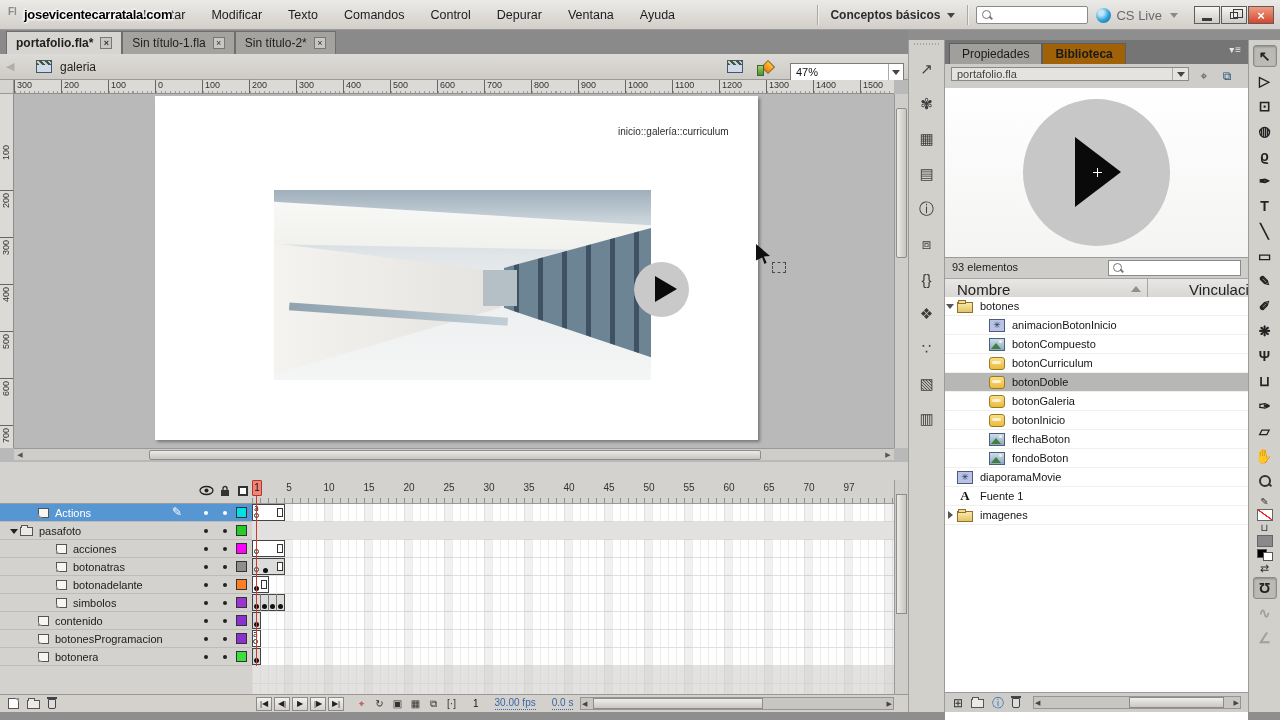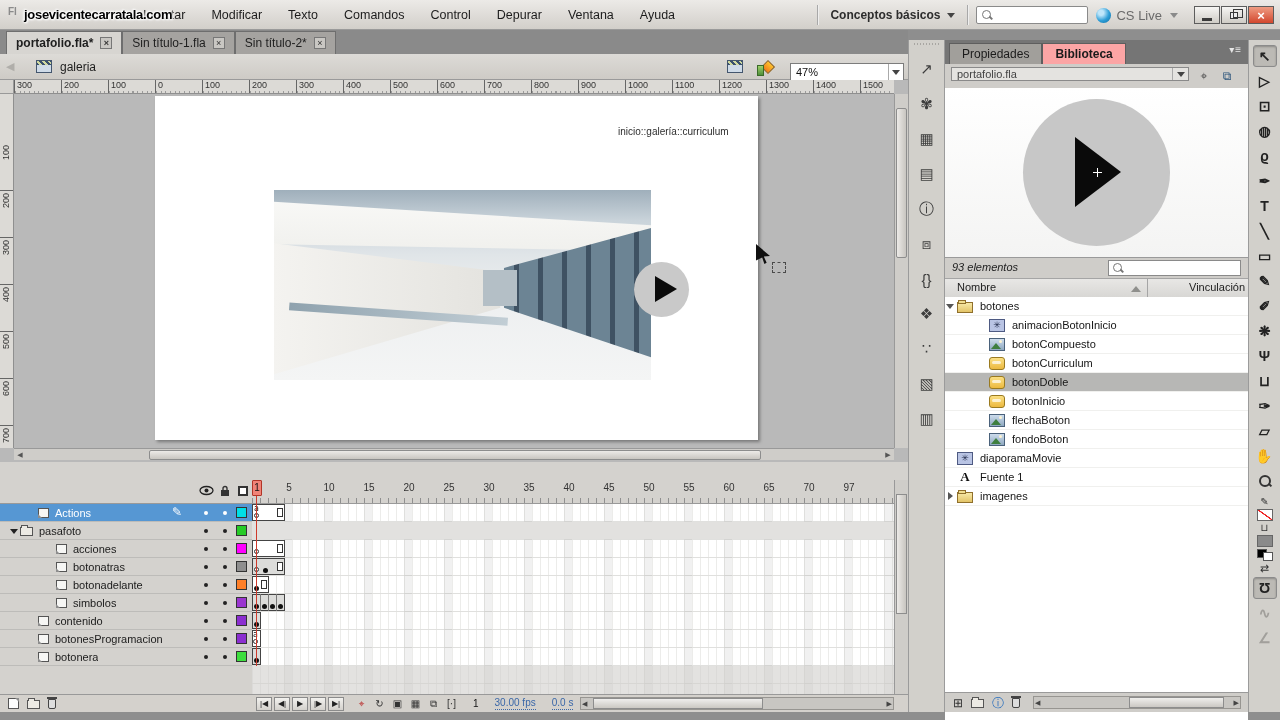--- a/index.html
+++ b/index.html
@@ -211,44 +211,44 @@
   .dock-items{display:flex;flex-direction:column;align-items:center;padding-top:8px;gap:11px;}
   .dock-btn{width:26px;height:24px;display:flex;align-items:center;justify-content:center;
             font-size:15px;color:#3c3c3c;border-radius:3px;}
 
   
   .libpanel{position:absolute;left:945px;top:40px;width:303px;height:672px;background:#cfcdc9;}
   .lib-tabstrip{position:absolute;left:0;top:0;width:100%;height:24px;background:#757575;display:flex;
                 align-items:flex-end;padding-left:4px;}
   .lib-tab{height:21px;padding:0 12px;line-height:20px;font-size:12px;background:#a19f9b;
            border:1px solid #5e5e5e;border-bottom:none;color:#1b1b1b;}
-  .lib-tab.active{background:#fca5a5;font-weight:bold;}
+  .lib-tab.active{background:#a16207;font-weight:bold;}
   .panel-menu{position:absolute;right:6px;top:4px;color:#e8e8e8;font-size:10px;letter-spacing:1px;}
   .lib-toolbar{position:absolute;left:0;top:24px;width:100%;height:24px;background:#cfcdc9;}
   .lib-dd{position:absolute;left:6px;top:3px;width:238px;height:14px;background:#e4e3e0;border:1px solid #8a8a8a;
           display:flex;align-items:center;font-size:11px;color:#444;}
   .lib-dd .txt{flex:1;padding-left:5px;}
   .lib-dd .dv{width:16px;height:100%;border-left:1px solid #aaa;display:flex;align-items:center;justify-content:center;}
   .pin-ic{position:absolute;left:252px;top:5px;width:14px;height:14px;color:#555;font-size:12px;line-height:14px;text-align:center;}
   .newpan-ic{position:absolute;left:274px;top:5px;width:16px;height:14px;color:#29527a;font-size:12px;line-height:14px;text-align:center;}
   .lib-preview{position:absolute;left:0;top:48px;width:100%;height:170px;
                background:linear-gradient(#ffffff,#f4f4f3);border-bottom:1px solid #9a9a9a;overflow:hidden;}
   .prev-circle{position:absolute;left:78px;top:11px;width:147px;height:147px;border-radius:50%;background:#c7c7c7;}
   .prev-circle::before{content:"";position:absolute;left:52px;top:38px;
                        border-left:46px solid #0a0a0a;border-top:35px solid transparent;border-bottom:35px solid transparent;}
   .prev-cross{position:absolute;left:148px;top:80px;width:9px;height:9px;}
   .prev-cross::before{content:"";position:absolute;left:4px;top:0;width:1px;height:9px;background:#fff;}
   .prev-cross::after{content:"";position:absolute;left:0;top:4px;width:9px;height:1px;background:#fff;}
-  .lib-stats{position:absolute;left:0;top:218px;width:100%;height:20px;font-style:italic;}
+  .lib-stats{position:absolute;left:0;top:218px;width:100%;height:20px;}
   .lib-count{position:absolute;left:7px;top:3px;font-size:11px;color:#222;}
   .lib-search{position:absolute;left:163px;top:2px;width:133px;height:16px;background:#fff;
               border:1px solid #8a8a8a;display:flex;align-items:center;padding-left:3px;}
   .lib-colhdr{position:absolute;left:0;top:238px;width:100%;height:30px;
               background:linear-gradient(#e8e7e5,#cfcecb);border-top:1px solid #a5a5a5;border-bottom:1px solid #a5a5a5;
-              font-size:11px;color:#222;overflow:hidden;}
+              font-size:15px;color:#222;overflow:hidden;}
   .col-name{position:absolute;left:12px;top:2px;}
   .sort-tri{position:absolute;left:186px;top:7px;border-left:5px solid transparent;border-right:5px solid transparent;
             border-bottom:6px solid #8f8f8c;}
   .col-dv{position:absolute;left:202px;top:0;width:1px;height:18px;background:#a5a5a5;}
   .col-link{position:absolute;left:208px;top:2px;white-space:nowrap;margin-left:36px;}
   .lib-list{position:absolute;left:0;top:257px;width:100%;height:435px;background:#fff;overflow:hidden;}
   .lib-row{position:relative;height:19px;display:flex;align-items:center;font-size:11px;color:#151515;
            border-bottom:1px solid #f0f0ee;}
   .lib-row.ind0{} .lib-row.ind1{padding-left:44px;}
   .lib-row.selected{background:#b7b7b5;}
@@ -810,20 +810,25 @@
           <span class="ico ico-button"></span>
           <span>botonCurriculum</span>
         </div>
 
         <div class="lib-row selected ind1">
 
           <span class="ico ico-button"></span>
           <span>botonDoble</span>
         </div>
 
+        <div class="lib-row ind1">
+
+          <span class="ico ico-button"></span>
+          <span>botonGaleria</span>
+        </div>
 
         <div class="lib-row ind1">
 
           <span class="ico ico-button"></span>
           <span>botonInicio</span>
         </div>
 
         <div class="lib-row ind1">
 
           <span class="ico ico-bitmap"></span>

